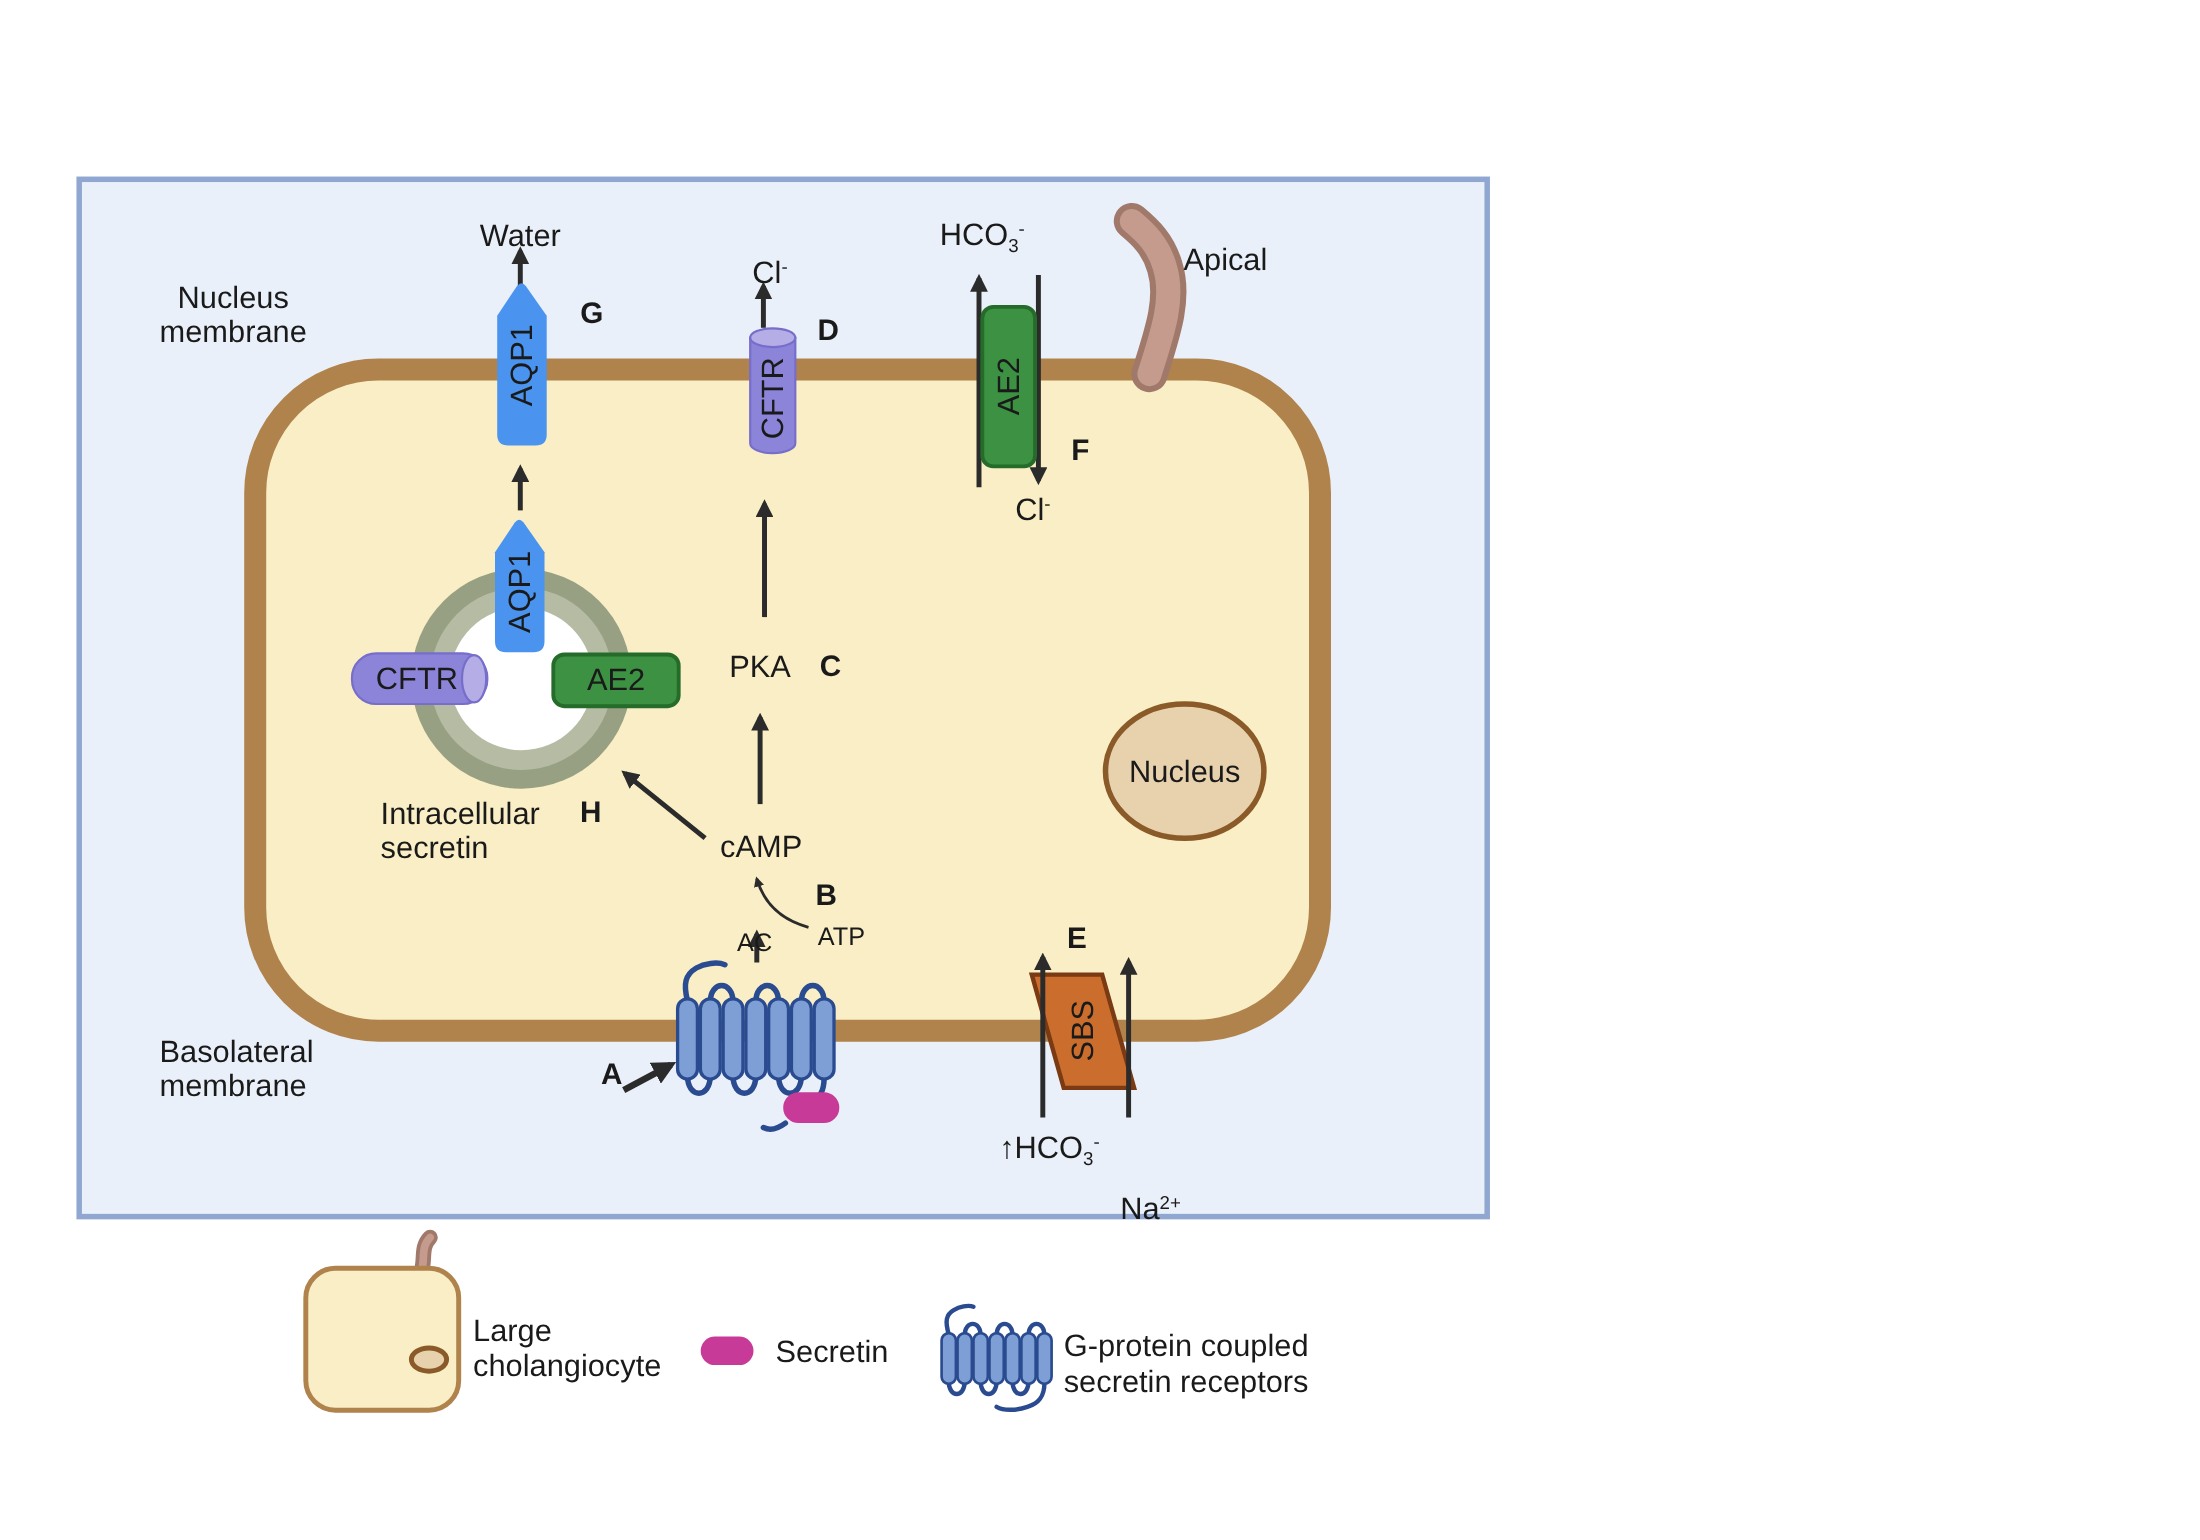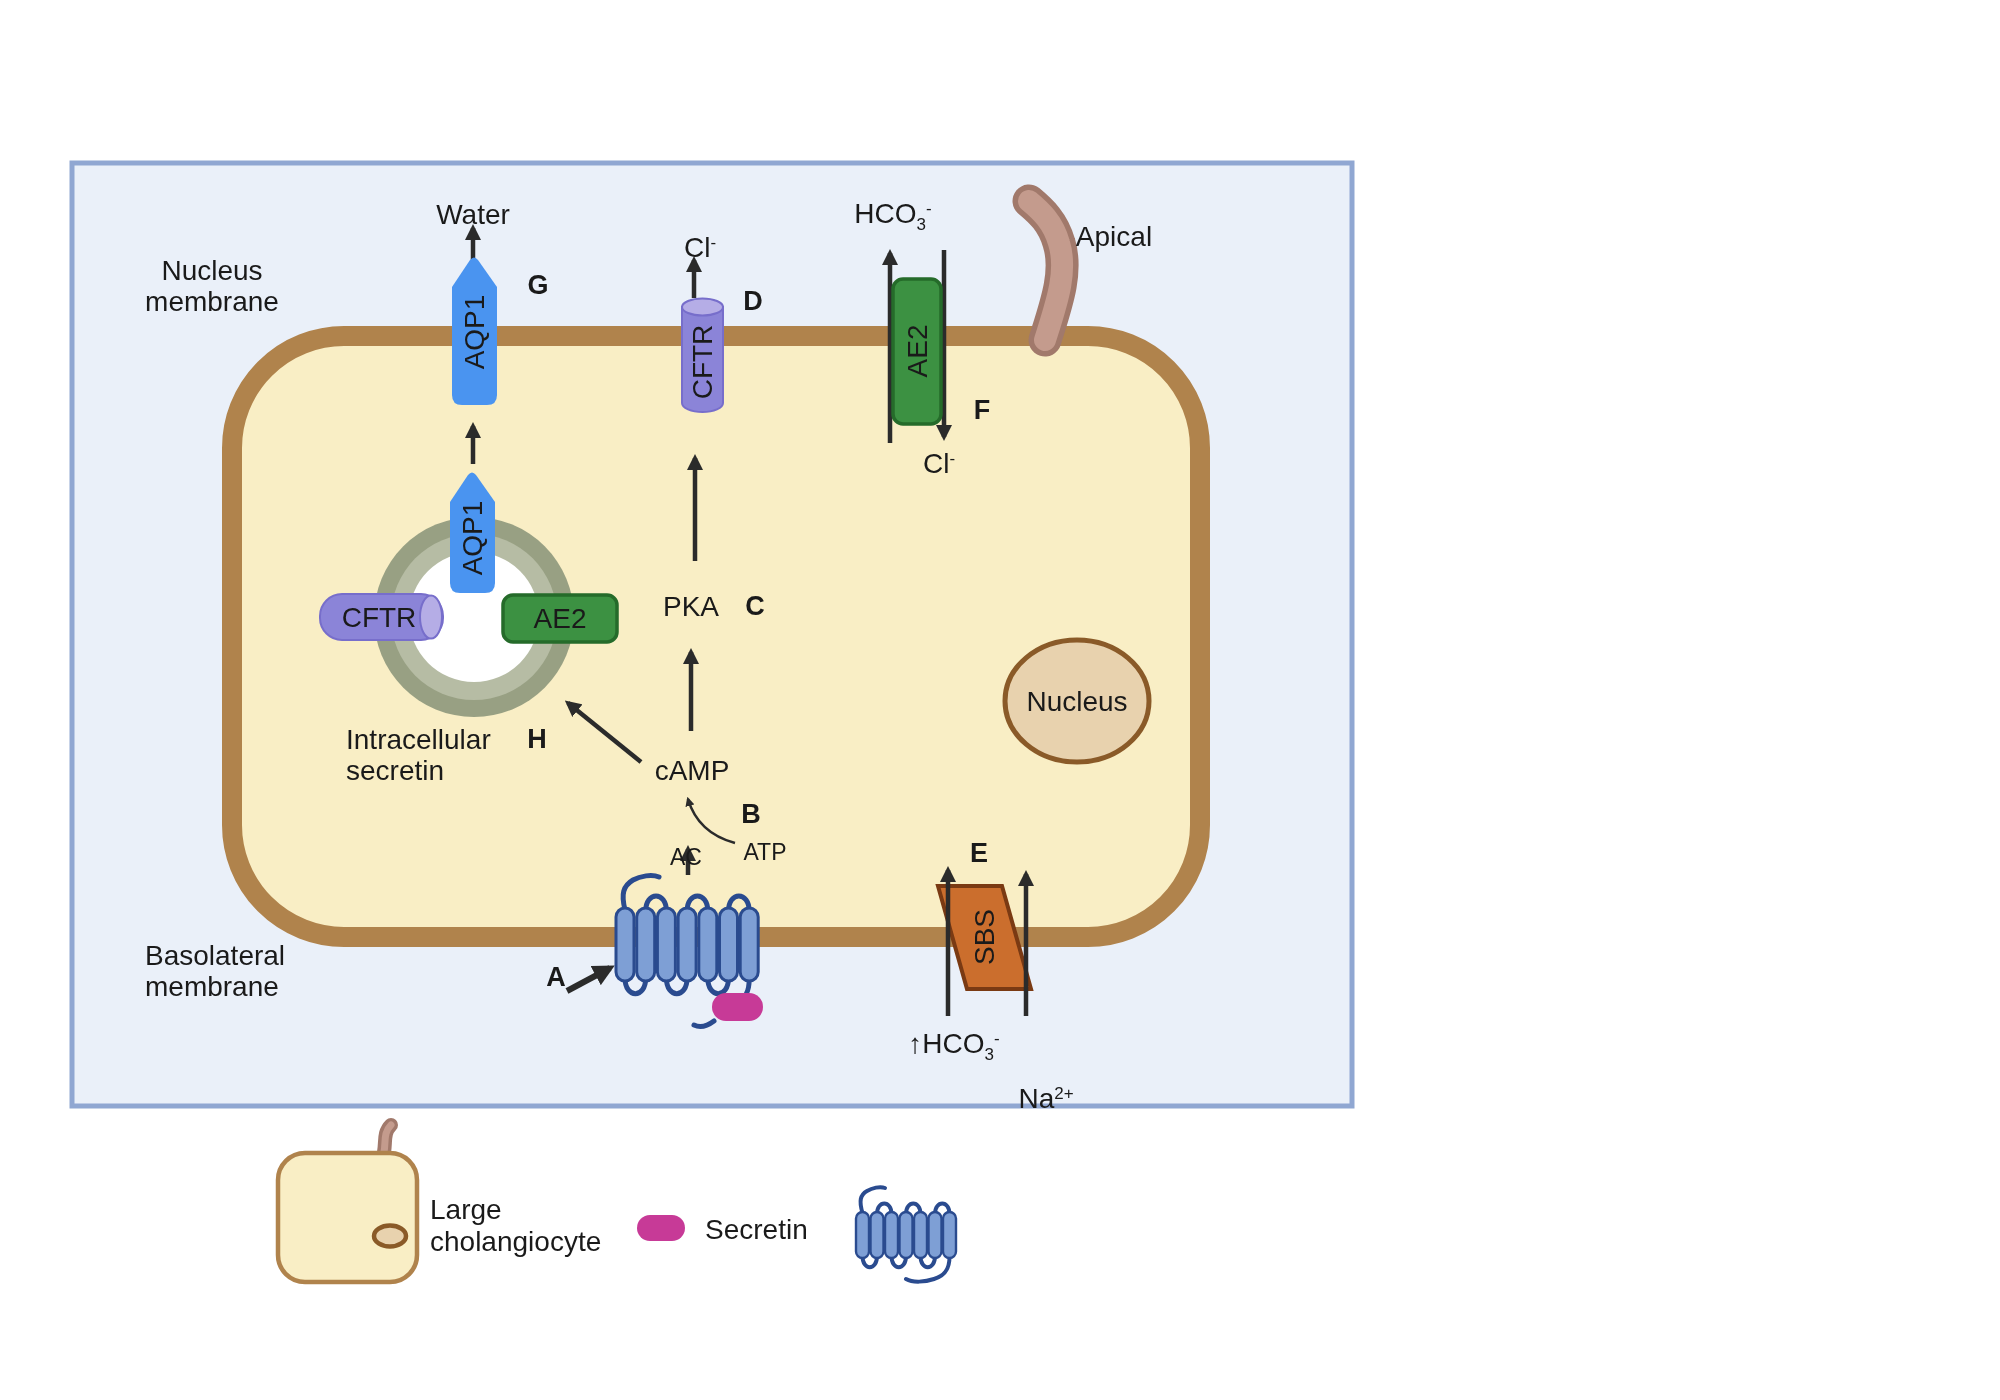--- a/index.html
+++ b/index.html
@@ -188,14 +188,18 @@
 <div class="lbl ctr mk" style="left:979px;top:853px;">E</div>
 <div class="lbl ctr mk" style="left:982px;top:410px;">F</div>
 <div class="lbl ctr mk" style="left:538px;top:285px;">G</div>
 <div class="lbl ctr mk" style="left:537px;top:739px;">H</div>
 
 <div class="lbl lg2" style="left:430px;top:1194px;line-height:32px;">
   <span class="line">Large</span>
   <span class="line">cholangiocyte</span>
 </div>
 <div class="lbl vctr" style="left:705px;top:1229px;">Secretin</div>
+<div class="lbl lg2" style="left:967px;top:1208px;line-height:32px;">
+  <span class="line">G-protein coupled</span>
+  <span class="line">secretin receptors</span>
+</div>
 
 </div>
 
 </body></html>

